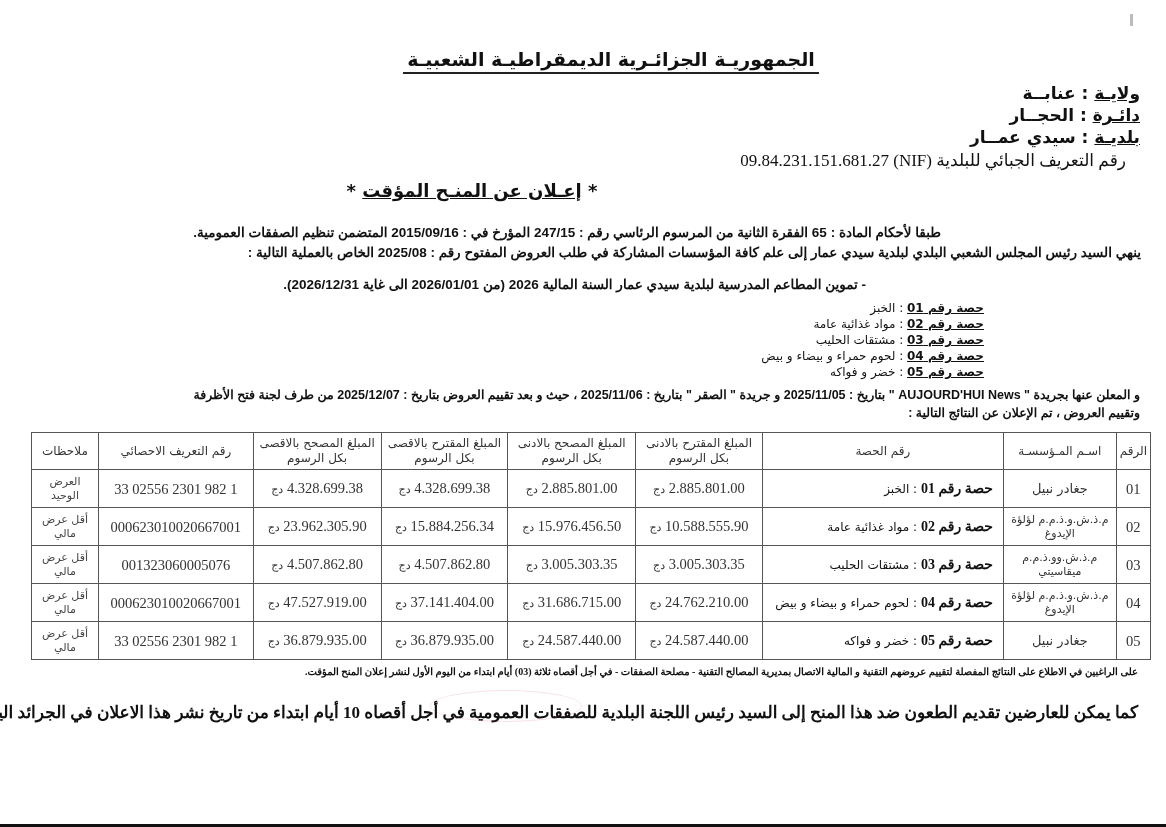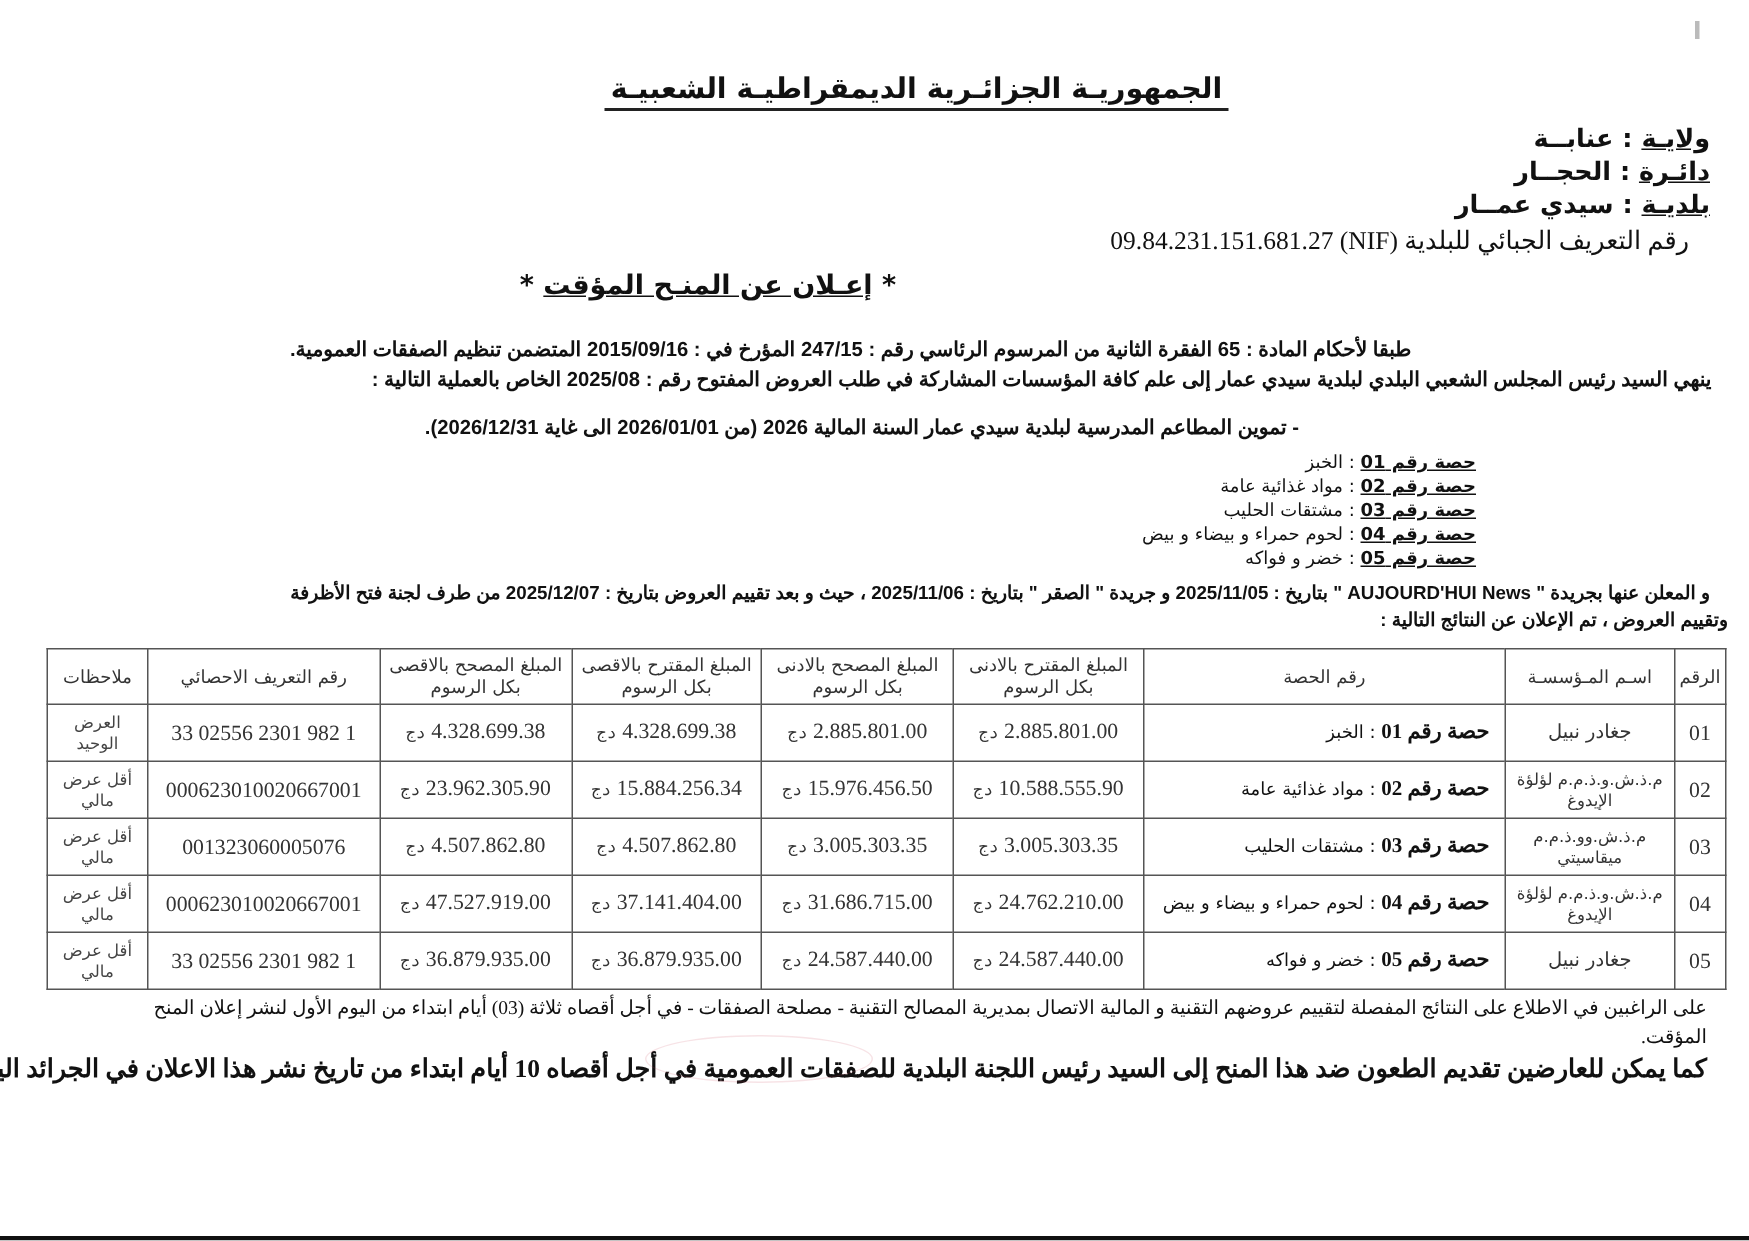--- a/index.html
+++ b/index.html
@@ -19,41 +19,41 @@
   .nif { right:40px; top:150px; font-family:"Liberation Serif", serif; font-size:17px; }
   .subtitle { left:0; width:944px; top:180px; text-align:center; font-size:18px; font-weight:bold; }
   .subtitle .u { text-decoration:underline; }
   .para { font-family:Liberation Sans, sans-serif; font-weight:bold; font-size:13.5px; white-space:nowrap; }
   .p1 { right:225px; top:224px; }
   .p2 { right:25px; top:244px; }
   .p3 { right:300px; top:276px; }
   .lots { right:182px; top:300px; text-align:right; font-size:12px; line-height:16px; }
   .lots .k { text-decoration:underline; font-weight:bold; }
   .p4 { right:26px; top:387px; font-size:12.5px; }
-  .p5 { right:14px; top:405px; font-size:12.5px; }
+  .p5 { right:26px; top:405px; font-size:12.5px; }
 
   table.res {
     position:absolute; left:31px; top:432px; width:1120px; border-collapse:collapse;
     direction:rtl; font-size:12px;
   }
   table.res th, table.res td {
     border:1px solid #555; text-align:center; vertical-align:middle; padding:1px 3px;
   }
   table.res th { font-weight:normal; height:34px; line-height:15px; color:#333; }
   table.res td { height:35px; line-height:14px; }
   .num { font-family:"Liberation Serif", serif; font-size:14.5px; color:#333; }
   .amt { font-family:"Liberation Serif", serif; font-size:14.5px; color:#333; white-space:nowrap; }
-  .amt .cur { font-family:Liberation Mono, monospace; font-size:11px; }
+  .amt .cur { font-family:Liberation Sans, sans-serif; font-size:11px; }
   .firm { font-size:11px; color:#333; }
   .firm.bold { font-size:13px; font-weight:normal; }
   .lotcell { font-size:12px; text-align:right !important; padding-right:10px !important; }
   .lotcell b { font-family:"Liberation Serif", serif; font-size:14px; }
   .note { font-size:11px; color:#444; }
 
-  .f1 { right:28px; top:662px; width:1080px; text-align:right; font-size:13px; font-weight:normal; line-height:19px; font-family:"Liberation Serif", serif; }
+  .f1 { right:28px; top:662px; width:1080px; text-align:right; font-size:10px; font-weight:bold; line-height:19px; font-family:"Liberation Serif", serif; }
   .f3 { right:28px; top:702px; font-size:17px; font-weight:bold; font-family:"Liberation Serif", serif; white-space:nowrap; }
   .bottom-rule { left:0; top:824px; width:1166px; height:3px; background:#111; }
   .stamp { left:430px; top:690px; width:150px; height:30px; border-radius:50%; border:1px solid rgba(200,70,90,0.15); }
   .corner-mark { left:1130px; top:14px; width:3px; height:12px; background:#bbb; }
 </style>
 </head>
 <body>
 
 <div class="abs corner-mark"></div>
 

